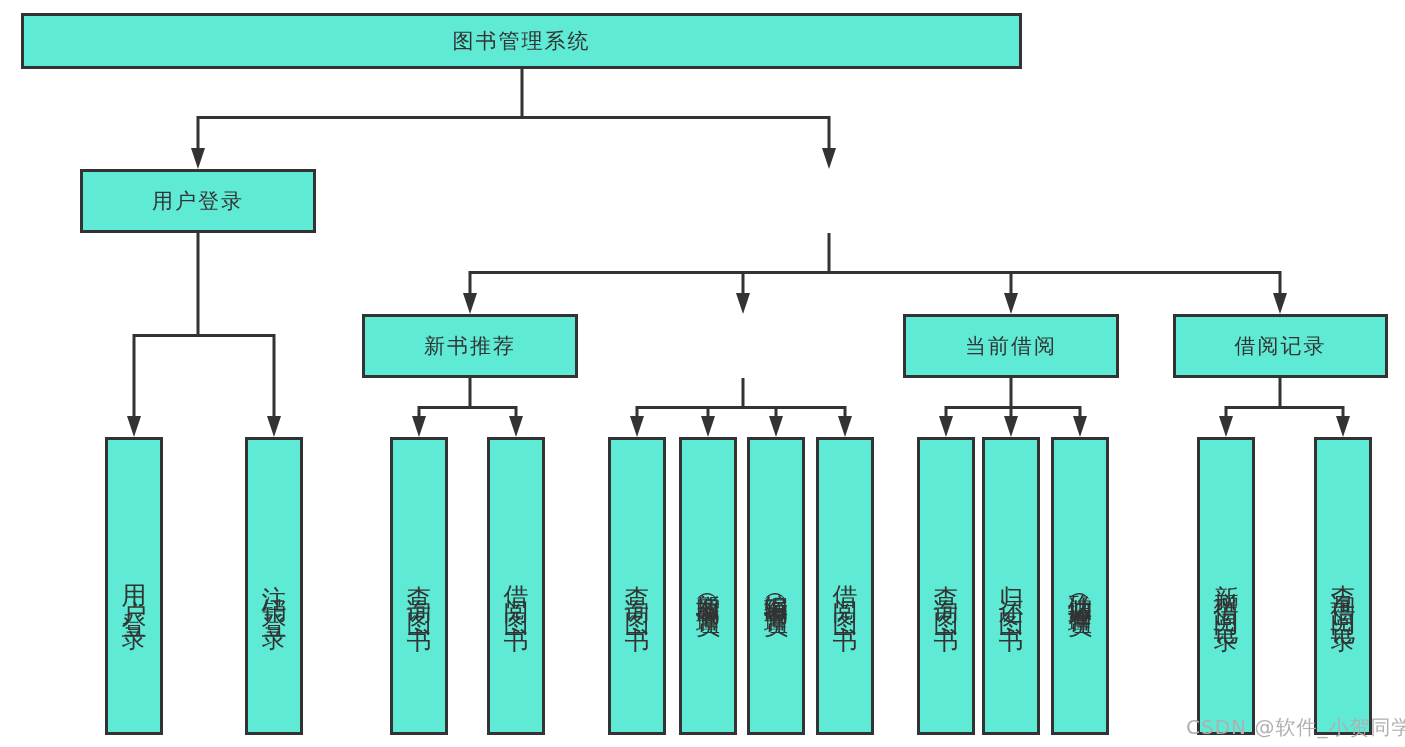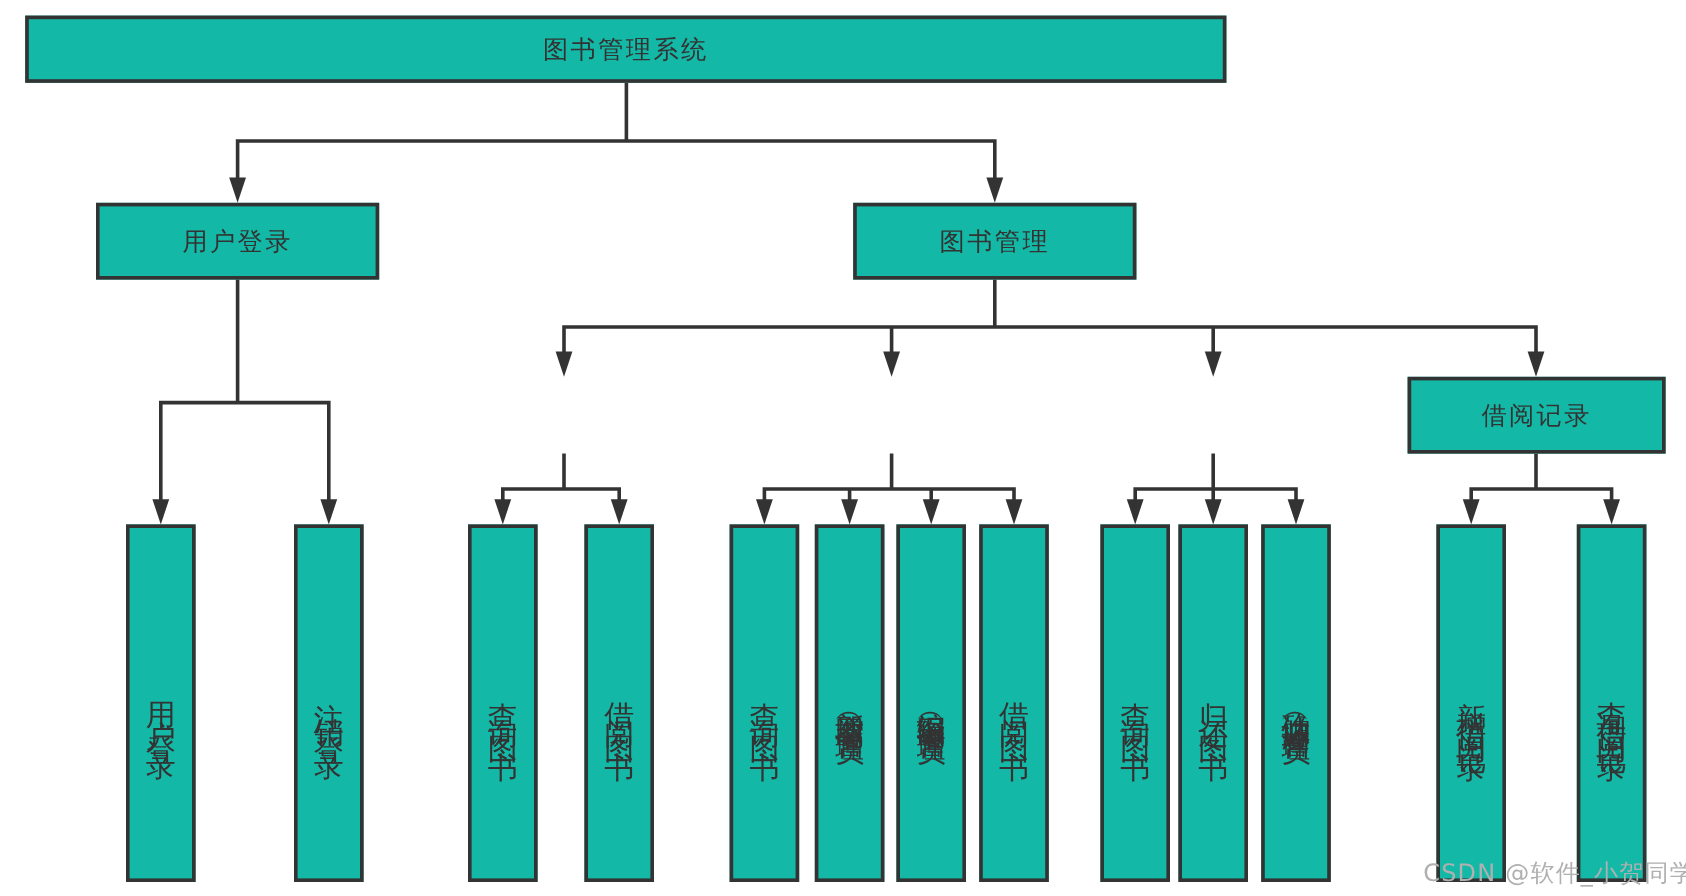--- a/index.html
+++ b/index.html
@@ -7,21 +7,21 @@
     position:relative; width:1405px; height:747px;
     background:var(--bg,#fff);
     font-family:"DejaVu Sans","Liberation Sans",sans-serif;
     overflow:hidden;
     --line:#333333; --text:#333333; --wm:#b0b0b0; --bg:#ffffff;
   }
   .wires { position:absolute; left:0; top:0; width:1405px; height:747px; }
   .node {
     position:absolute; box-sizing:border-box;
     border:3px solid var(--line,#333);
-    background:#14b8a6; color:var(--text,#333);
+    background:#5eead4; color:var(--text,#333);
     display:flex; align-items:center; justify-content:center;
     text-align:center;
   }
   .h  { font-size:21px; letter-spacing:2px; }
   .root { font-size:21px; }
   .v  { font-size:25px; }
   .v .lbl {
     writing-mode:vertical-rl;
     line-height:1;
     letter-spacing:14px;
@@ -70,24 +70,27 @@
       <polygon points="1336,416 1350,416 1343,437" fill="var(--line,#333)"></polygon>
     </svg>
 
   <div class="node h root" style="left:21px;top:13px;width:1001px;height:56px">
     <span class="lbl">图书管理系统</span>
   </div>
 
   <div class="node h" style="left:80px;top:169px;width:236px;height:64px">
     <span class="lbl">用户登录</span>
   </div>
-  <div class="node h" style="left:711px;top:169px;width:236px;height:64px">
-    <span class="lbl">图书管理</span>
+
+  <div class="node h" style="left:362px;top:314px;width:216px;height:64px">
+    <span class="lbl">新书推荐</span>
   </div>
-
+  <div class="node h" style="left:903px;top:314px;width:216px;height:64px">
+    <span class="lbl">当前借阅</span>
+  </div>
   <div class="node h" style="left:1173px;top:314px;width:215px;height:64px">
     <span class="lbl">借阅记录</span>
   </div>
 
   <div class="node v" style="left:105px;top:437px;width:58px;height:298px">
     <span class="lbl">用户登录</span>
   </div>
   <div class="node v" style="left:245px;top:437px;width:58px;height:298px">
     <span class="lbl">注销登录</span>
   </div>

